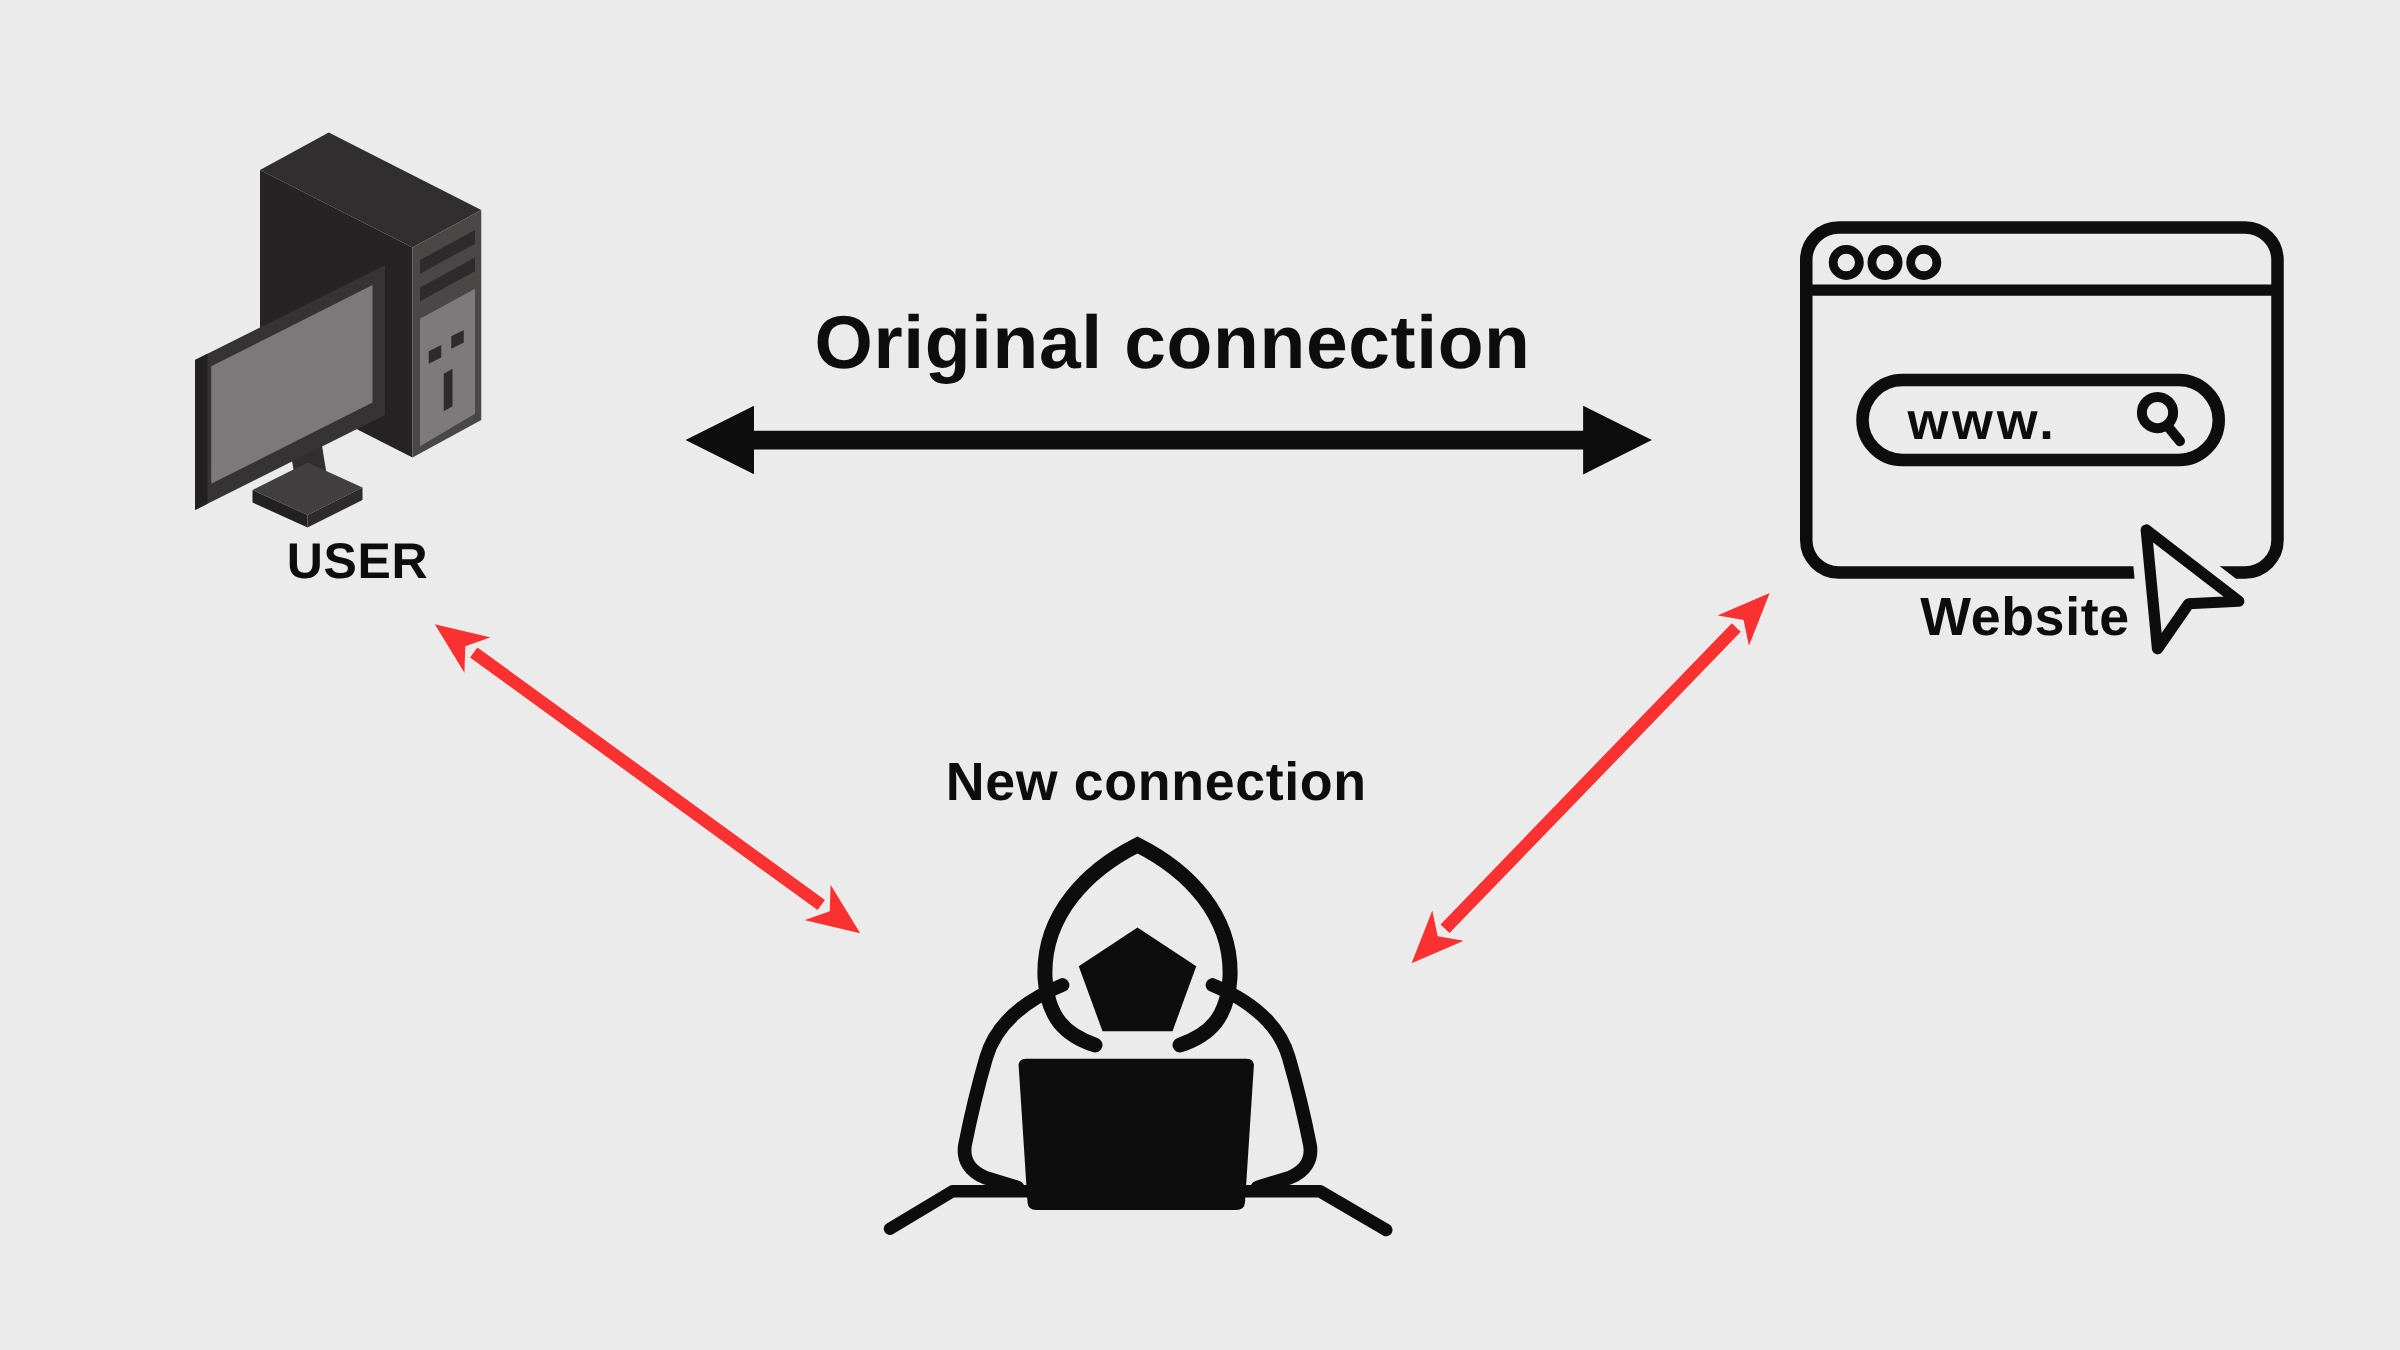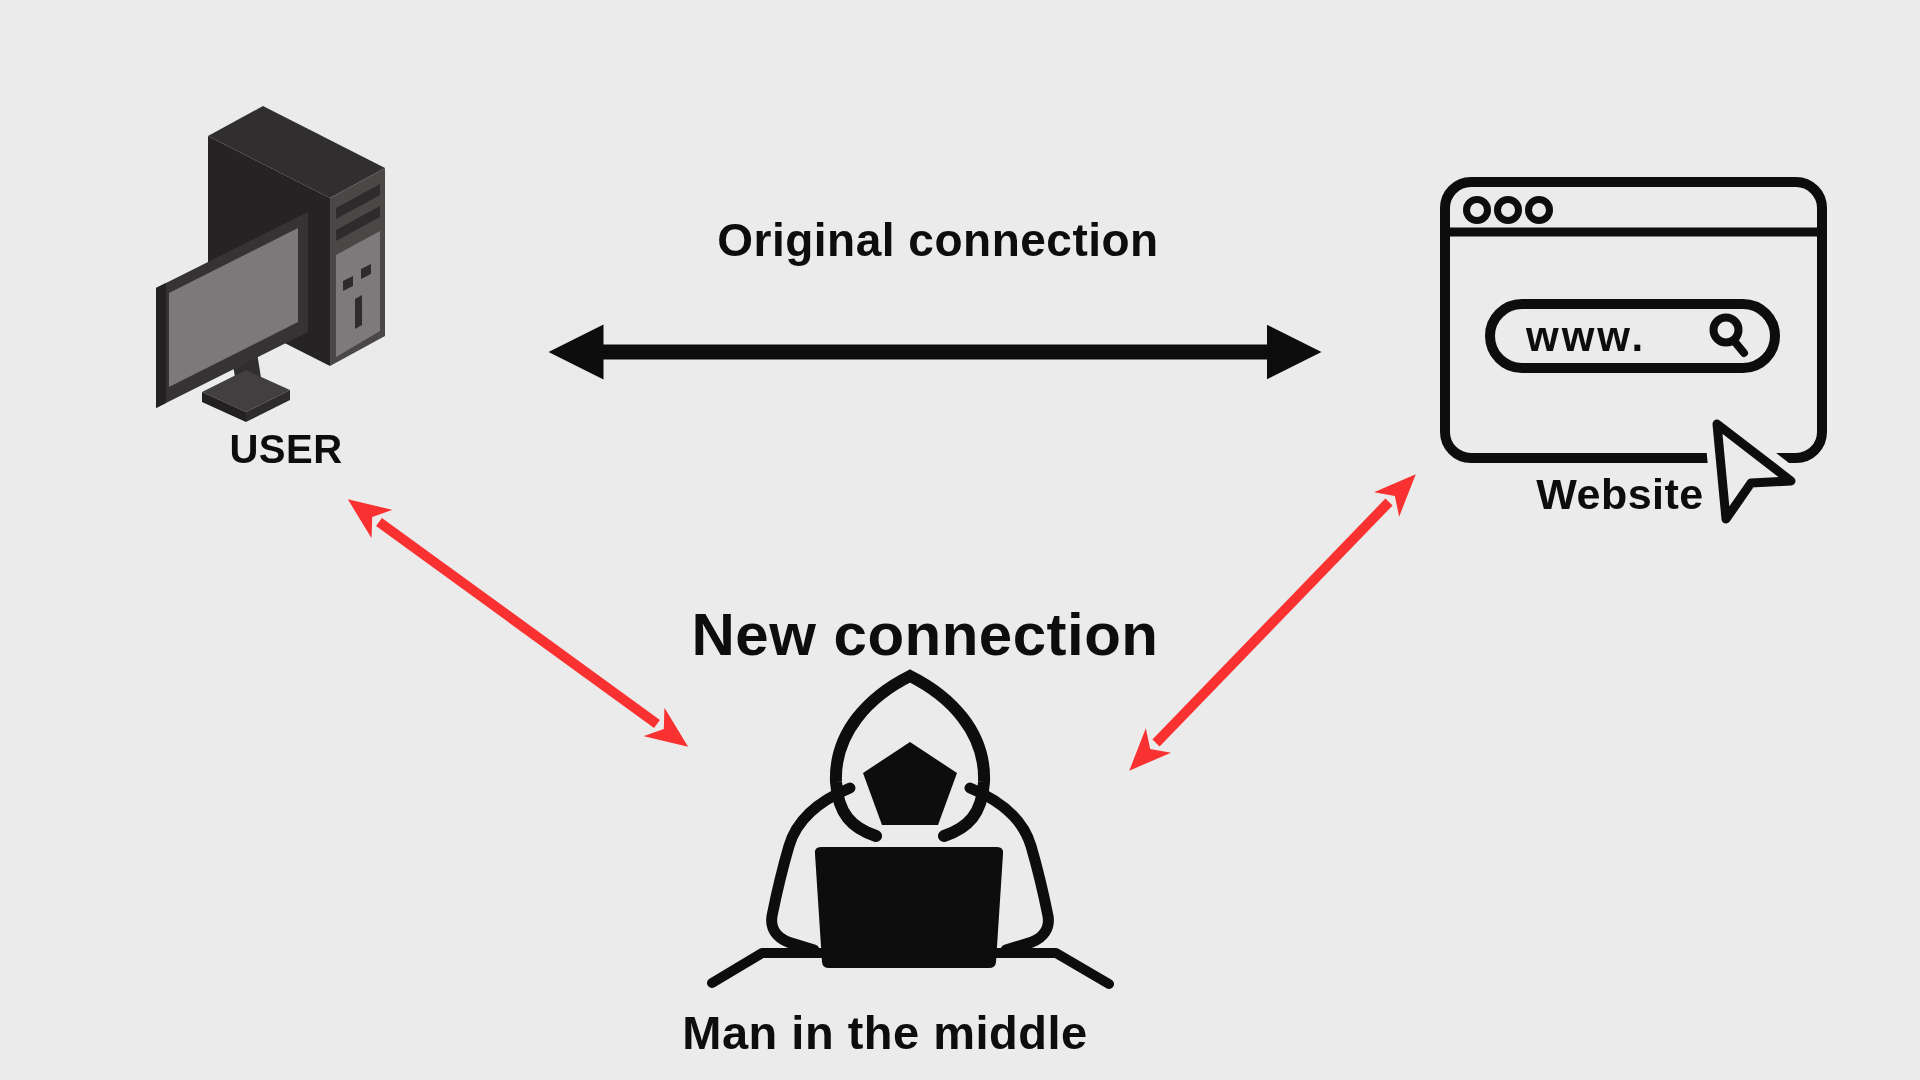--- a/index.html
+++ b/index.html
@@ -97,21 +97,20 @@
     <path d="M12,321 L62,291 L356,291 L409,322" fill="none" class="stroke-ink" stroke-width="10" stroke-linecap="round" stroke-linejoin="round"></path>
     <path d="M150,126 C116,140 96,160 89,184 C82,208 76,234 72,254 C70,266 76,275 88,280 L114,288" fill="none" class="stroke-ink" stroke-width="11" stroke-linecap="round"></path>
     <path d="M270,126 C304,140 324,160 331,184 C338,208 344,234 348,254 C350,266 344,275 332,280 L306,288" fill="none" class="stroke-ink" stroke-width="11" stroke-linecap="round"></path>
     <path d="M121,185 H297 Q304,185 303,192 L296,300 Q295.5,306 289,306 L129,306 Q122.5,306 122,300 L115,192 Q114,185 121,185 Z" class="fill-ink"></path>
     <path d="M176,174 C152,166 138,152 136,120 C134,70 170,34 210,14 C250,34 286,70 284,120 C282,152 268,166 244,174" fill="none" class="stroke-ink" stroke-width="12" stroke-linecap="round"></path>
     <polygon points="210,80 257,111 238,163 182,163 163,111" class="fill-ink"></polygon>
   </svg>
 
   <div class="label" style="left:286px;top:429px;font-size:40px;">USER</div>
 
-  <div class="label" style="left:938px;top:217px;font-size:46px;text-align:center;">Original connection</div>
+  <div class="label" style="left:938px;top:244px;font-size:60px;text-align:center;">Original connection</div>
 
   <div class="label" style="left:1598px;top:473px;font-size:43px;margin-left:22px;">Website</div>
 
-  <div class="label" style="left:925px;top:605px;font-size:60px;">New connection</div>
+  <div class="label" style="left:925px;top:605px;font-size:43px;">New connection</div>
 
-  <div class="label" style="left:885px;top:1009px;font-size:47px;">Man in the middle</div>
 
 </div>
 
 </body></html>

